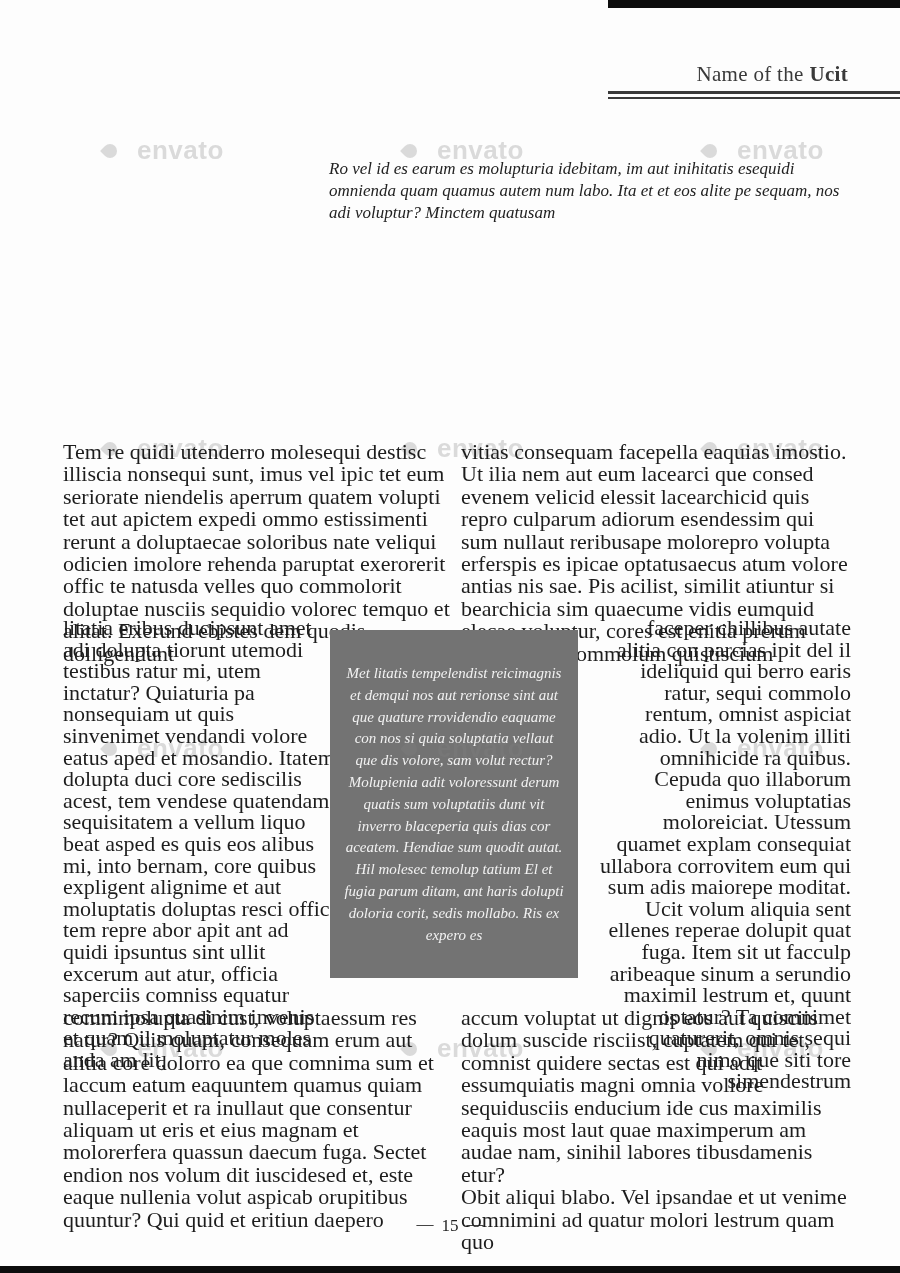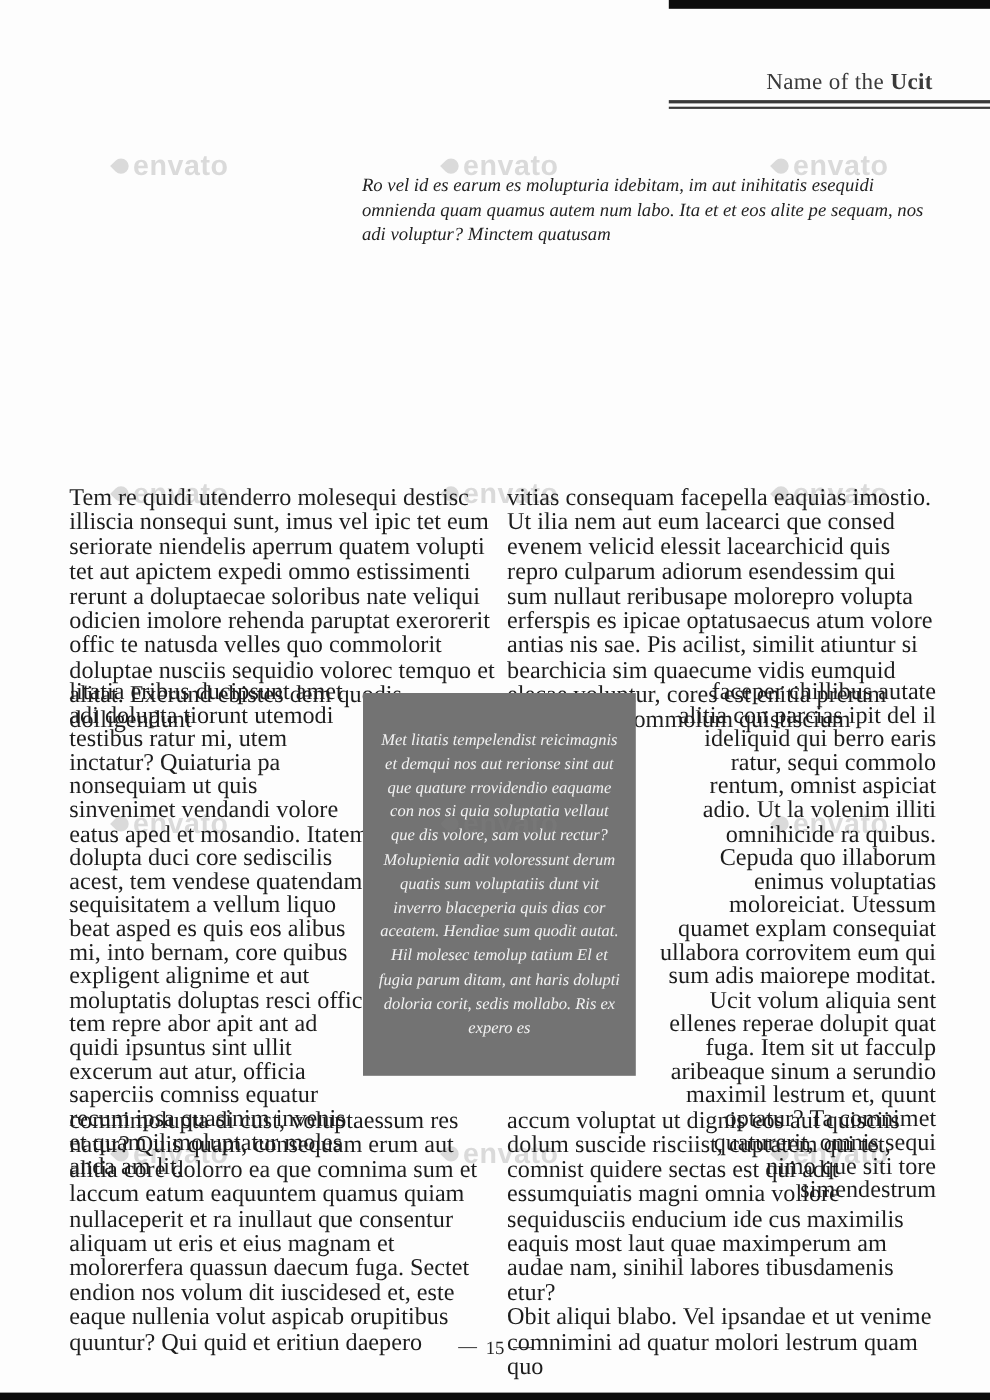--- a/index.html
+++ b/index.html
@@ -31,21 +31,21 @@
 
   .quote-box{position:absolute;left:330px;top:630px;width:248px;height:348px;
              background:#737373;box-sizing:border-box;padding:33px 13px 0 13px;}
   .quote-text{font-style:italic;color:#f2f2f2;font-size:15px;line-height:21.8px;
               text-align:center;}
 
   .footer{position:absolute;top:1216px;left:0;width:900px;text-align:center;
           font-size:17px;color:#222;}
   .footer .dash{padding:0 8px;position:relative;top:-2px;}
 
-  .watermark{position:absolute;display:flex;align-items:center;gap:4px;
+  .watermark{position:absolute;display:flex;align-items:center;gap:20px;
              pointer-events:none;color:rgba(130,130,130,.28);
              font-family:"Liberation Sans",sans-serif;font-size:26px;
              font-weight:bold;letter-spacing:.5px;}
   .leaf{width:14px;height:14px;display:inline-block;
         background:rgba(130,130,130,.28);border-radius:0 50% 50% 50%;
         transform:rotate(-45deg);}
 </style>
 </head>
 <body>
 

